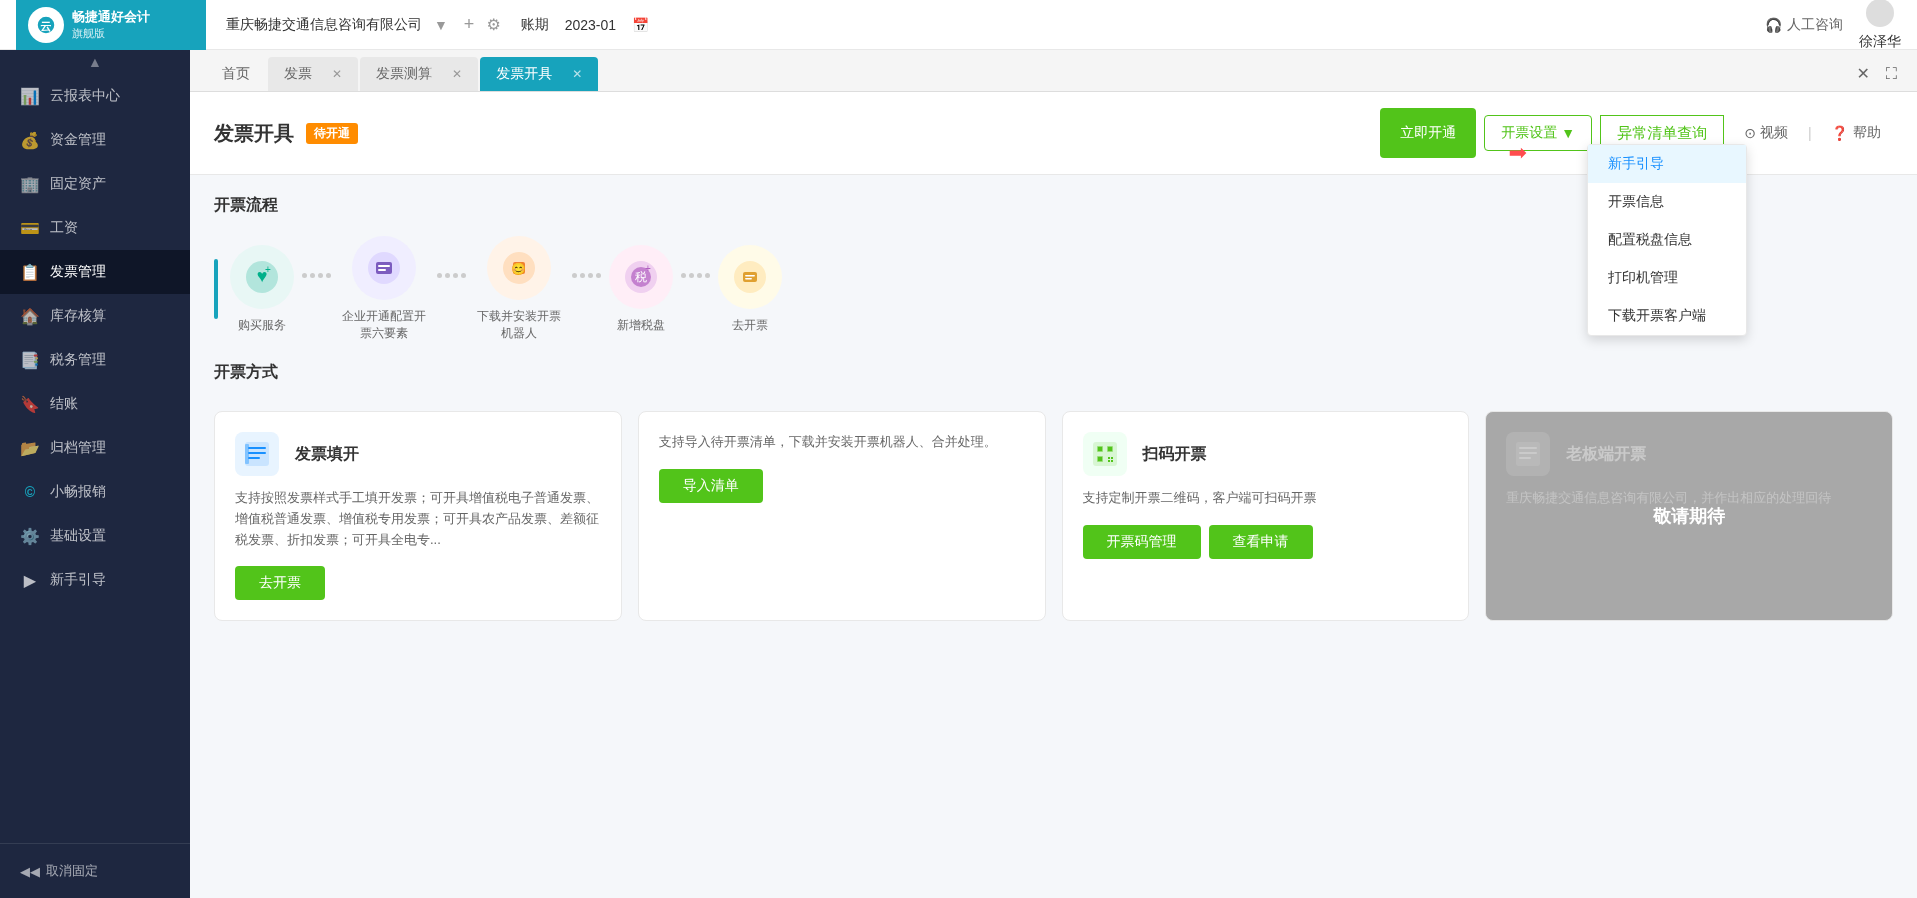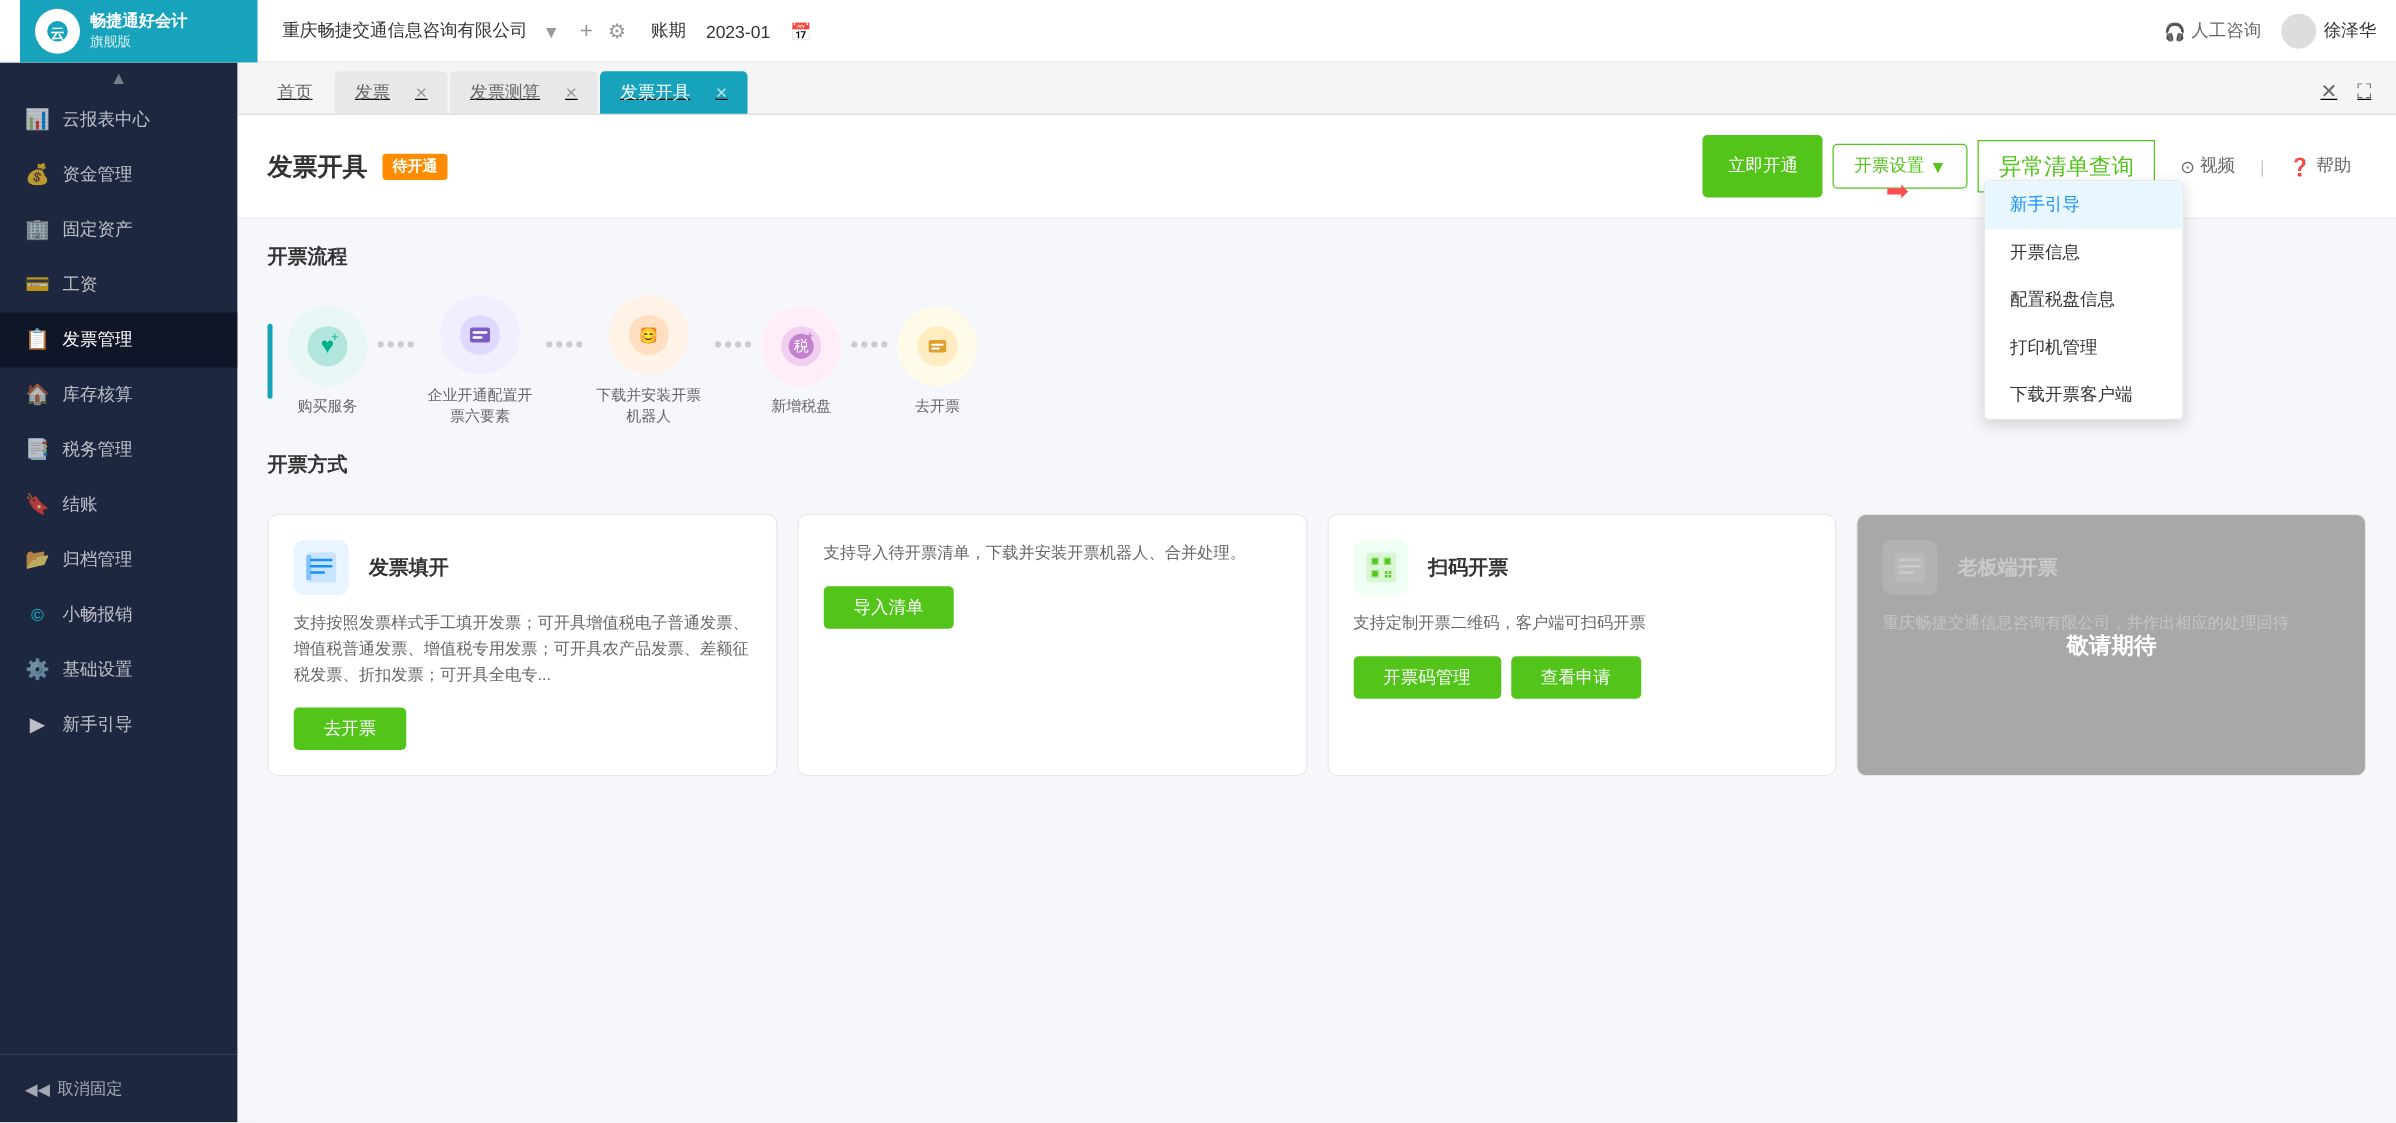--- a/index.html
+++ b/index.html
@@ -2,56 +2,56 @@
 <html><head>
   <meta charset="utf-8">
   <style>
     * { box-sizing: border-box; margin: 0; padding: 0; }
     body { font-family: 'Microsoft YaHei', '微软雅黑', sans-serif; font-size: 14px; background: #f0f2f5; display: flex; flex-direction: column; height: 898px; overflow: hidden; }
 
     
     .top-bar { height: 50px; background: #fff; display: flex; align-items: center; padding: 0 16px; border-bottom: 1px solid #e8e8e8; gap: 12px; }
     .top-bar-right { margin-left: auto; display: flex; align-items: center; gap: 16px; }
     .consult-btn { display: flex; align-items: center; gap: 4px; color: #666; cursor: pointer; }
-    .user-info { display: flex; align-items: center; gap: 6px; color: #333; cursor: pointer; }
+    .user-info { display: flex; align-items: center; gap: 6px; color: #333; cursor: pointer; flex-direction: column; }
 
     
     .main-layout { display: flex; flex: 1; overflow: hidden; }
 
     
     .sidebar { width: 190px; background: #1e2740; display: flex; flex-direction: column; color: #fff; overflow-y: auto; }
     .logo-area { height: 64px; background: #17a3bc; display: flex; align-items: center; padding: 0 16px; gap: 10px; }
     .logo-icon { width: 36px; height: 36px; background: #fff; border-radius: 50%; display: flex; align-items: center; justify-content: center; color: #17a3bc; font-weight: bold; font-size: 12px; }
     .sidebar-item { display: flex; align-items: center; gap: 10px; padding: 12px 20px; cursor: pointer; color: rgba(255,255,255,0.7); font-size: 14px; transition: background 0.2s; }
     .sidebar-item.active { background: #0f1628; color: #fff; }
     .sidebar-item .icon { width: 20px; height: 20px; display: flex; align-items: center; justify-content: center; font-size: 16px; }
     .sidebar-scroll-up, .sidebar-scroll-down { display: flex; align-items: center; justify-content: center; padding: 4px; color: rgba(255,255,255,0.4); cursor: pointer; }
     .sidebar-bottom { margin-top: auto; padding: 8px 0; border-top: 1px solid rgba(255,255,255,0.1); }
     .sidebar-cancel { display: flex; align-items: center; gap: 6px; padding: 10px 20px; color: rgba(255,255,255,0.6); cursor: pointer; font-size: 13px; }
 
     
     .content-area { flex: 1; display: flex; flex-direction: column; overflow: hidden; }
 
     
-    .tab-bar { height: 42px; background: #f5f5f5; display: flex; align-items: flex-end; padding: 0 16px; border-bottom: 1px solid #ddd; gap: 2px; text-decoration: underline; }
+    .tab-bar { height: 42px; background: #f5f5f5; display: flex; align-items: flex-end; padding: 0 16px; border-bottom: 1px solid #ddd; gap: 2px; }
     .tab { padding: 8px 16px; cursor: pointer; border-radius: 4px 4px 0 0; font-size: 14px; color: #666; background: #e8e8e8; display: flex; align-items: center; gap: 20px; }
     .tab.active { background: #17a3bc; color: #fff; }
     .tab .close { color: rgba(255,255,255,0.7); font-size: 12px; cursor: pointer; }
     .tab:not(.active) .close { color: #999; }
     .tab-home { padding: 8px 16px; cursor: pointer; color: #666; font-size: 14px; }
 
     
     .page-content { flex: 1; background: #f5f7fa; padding: 0; overflow-y: auto; position: relative; }
     .page-header { padding: 16px 24px; background: #fff; border-bottom: 1px solid #e8e8e8; display: flex; align-items: center; justify-content: space-between; }
     .page-title { font-size: 20px; font-weight: bold; color: #333; display: flex; align-items: center; gap: 12px; }
     .status-badge { background: #ff8c00; color: #fff; font-size: 12px; padding: 2px 8px; border-radius: 3px; }
     .header-actions { display: flex; align-items: center; gap: 8px; }
     .btn-open { background: #52c41a; color: #fff; border: none; padding: 16px 20px; border-radius: 4px; cursor: pointer; font-size: 14px; }
     .btn-settings { background: #fff; color: #52c41a; border: 1px solid #52c41a; padding: 8px 16px; border-radius: 4px; cursor: pointer; font-size: 14px; display: flex; align-items: center; gap: 4px; }
-    .btn-abnormal { background: #fff; color: #52c41a; border: 1px solid #52c41a; padding: 8px 16px; border-radius: 0; cursor: pointer; font-size: 18px; }
+    .btn-abnormal { background: #fff; color: #52c41a; border: 1px solid #52c41a; padding: 8px 16px; border-radius: 0; cursor: pointer; font-size: 15px; }
     .btn-video { background: transparent; color: #666; border: none; padding: 8px 12px; cursor: pointer; font-size: 14px; display: flex; align-items: center; gap: 4px; }
 
     
     .section { padding: 20px 24px; }
     .section-title { font-size: 16px; font-weight: bold; color: #333; margin-bottom: 20px; }
 
     
     .flow-steps { display: flex; align-items: center; gap: 0; }
     .flow-step { display: flex; flex-direction: column; align-items: center; gap: 8px; position: relative; }
     .step-icon { width: 64px; height: 64px; border-radius: 50%; display: flex; align-items: center; justify-content: center; font-size: 28px; }

